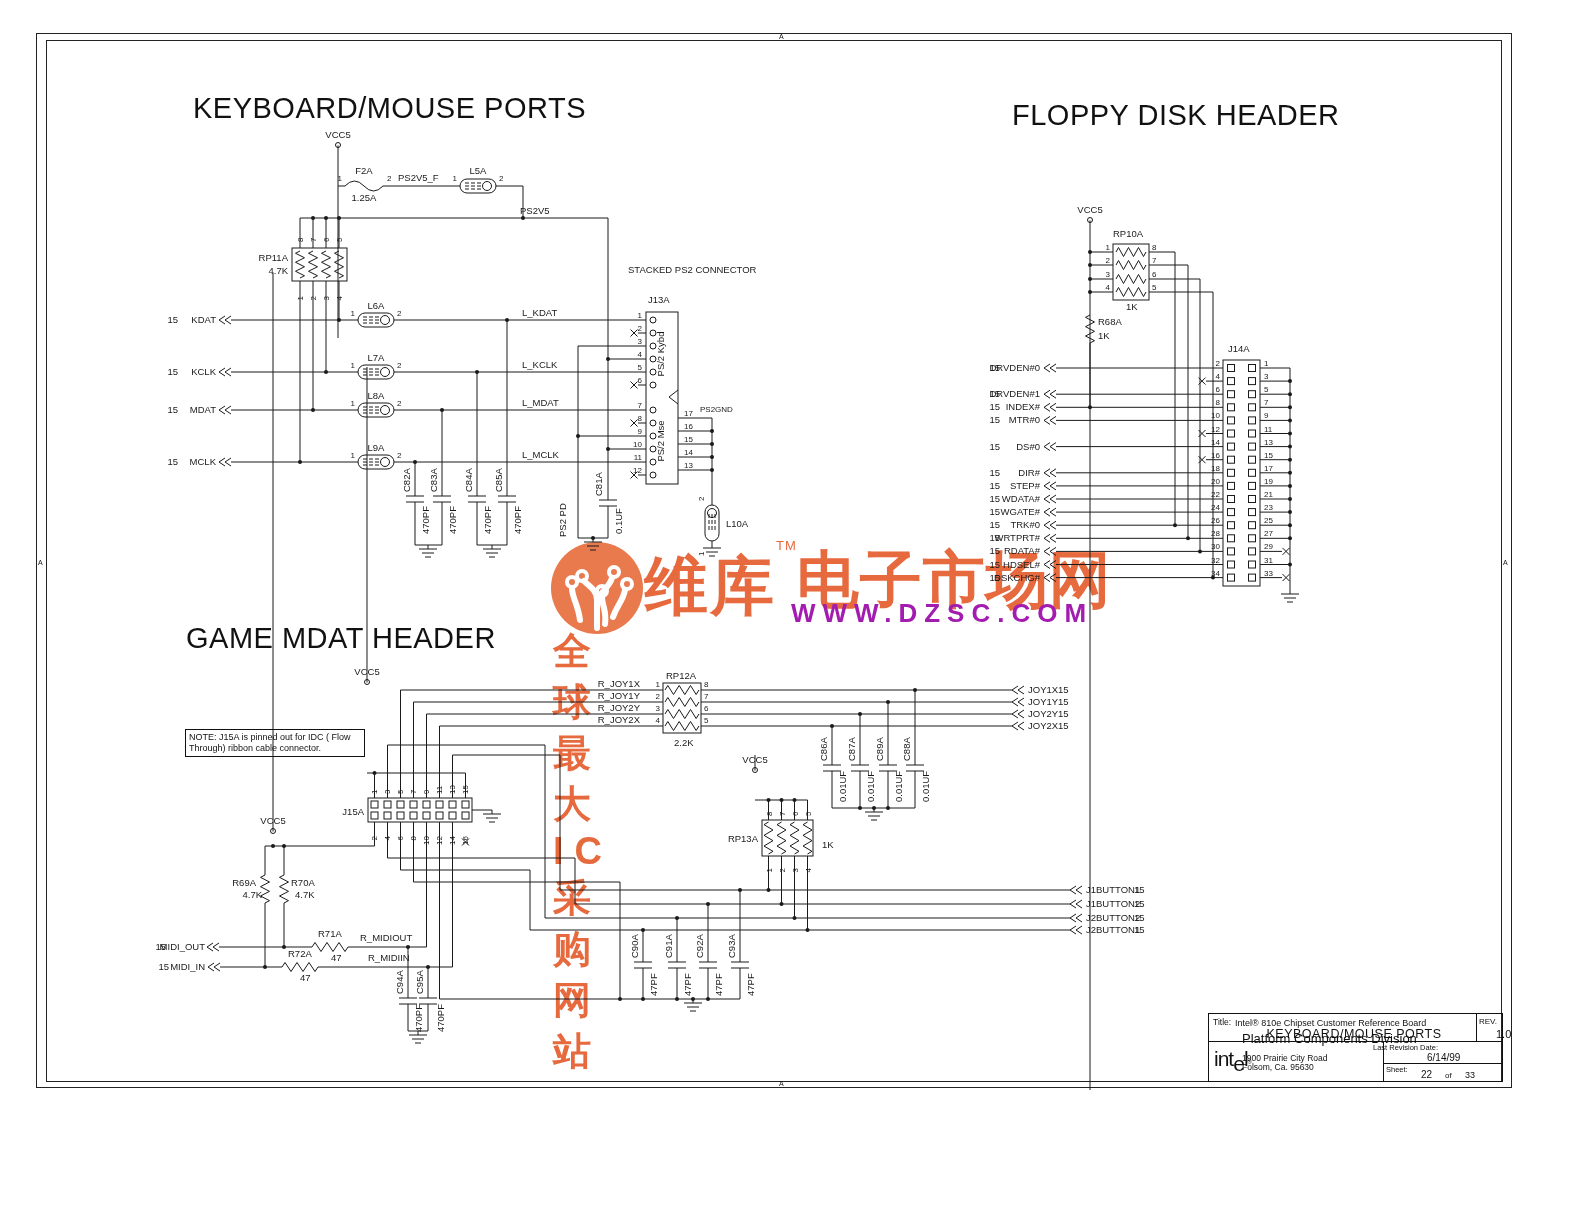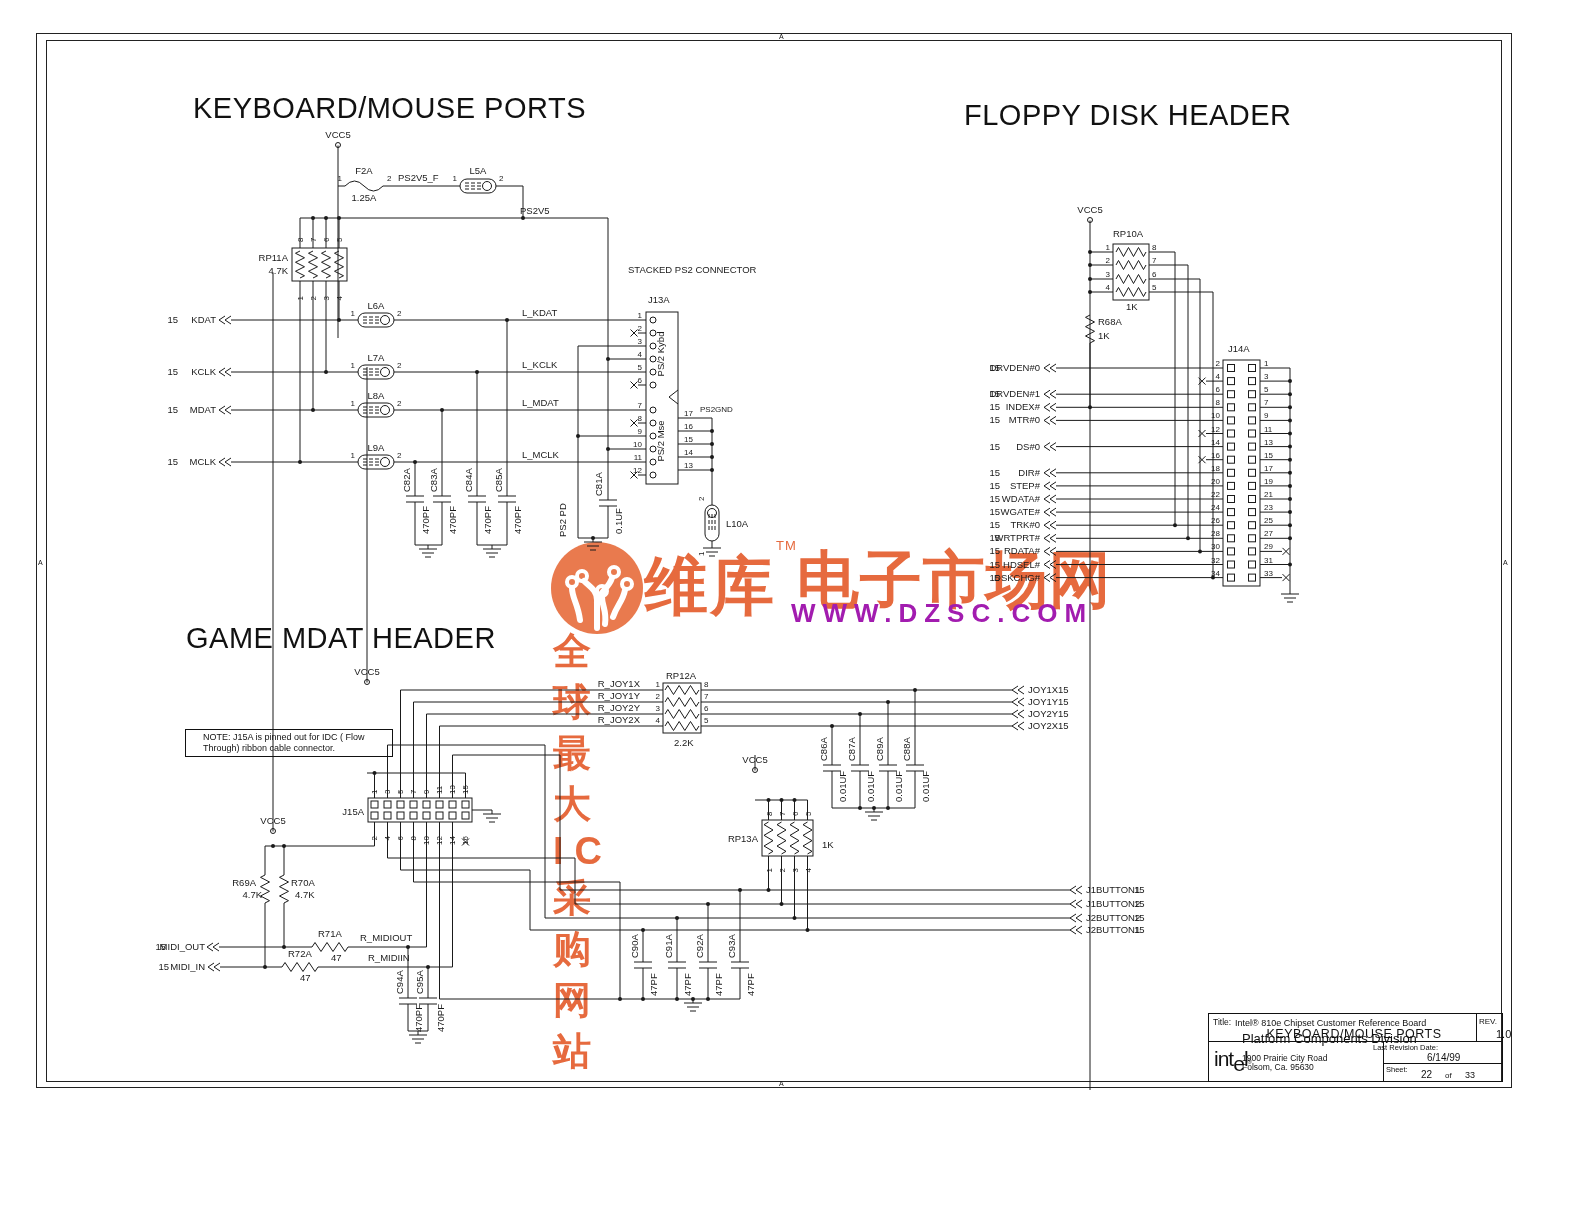--- a/index.html
+++ b/index.html
@@ -27,21 +27,21 @@
   .wf{fill:#fff;stroke:#1a1a1a;stroke-width:1}
   .dash{stroke-dasharray:4 2}
   .dot{fill:#1a1a1a;stroke:none}
   text{fill:#1a1a1a;font-family:"Liberation Sans",sans-serif}
   .t{font-size:9.5px}
   .pin{font-size:8px}
   
   .overlay{position:absolute;z-index:3;white-space:nowrap}
   .sec-title{font-size:29px;letter-spacing:0.5px;color:#111}
   #note-box{left:185px;top:729px;width:172px;border:1px solid #111;
-            font-size:9px;line-height:11px;padding:2px 17px;white-space:normal}
+            font-size:9px;line-height:11px;padding:2px 3px;white-space:normal}
   
   #title-block{left:1208px;top:1013px;width:293px;height:67px;border:1px solid #111;z-index:3;position:absolute}
   #title-block .tb{position:absolute;white-space:nowrap}
   .tbline{position:absolute;background:#111}
   #tb-title-label{left:4px;top:3px;font-size:8.5px}
   #tb-doc-title{left:26px;top:4px;font-size:9px}
   #tb-sheet-title{left:40px;top:13px;width:210px;text-align:center;font-size:12.5px;letter-spacing:0.5px}
   #tb-rev-label{left:270px;top:3px;font-size:8px}
   #tb-rev{left:287px;top:14px;font-size:11px}
   #tb-logo{left:5px;top:33px;font-size:21px;letter-spacing:-1px}
@@ -754,21 +754,21 @@
     <path d="M419 998h18M419 1004h18" class="w"></path>
     <polyline points="428,1004 428,1031" class="w"></polyline>
     <text x="423" y="994" class="t" transform="rotate(-90 423 994)">C95A</text>
     <text x="444" y="1032" class="t" transform="rotate(-90 444 1032)">470PF</text>
     <polyline points="408,1031 428,1031" class="w"></polyline>
     <polyline points="418,1031 418,1035" class="w"></polyline>
     <path d="M409 1035h18M412 1039h12M415 1043h6" class="w"></path>
   </svg>
 
 <div class="overlay sec-title" style="left:193px;top:92px">KEYBOARD/MOUSE PORTS</div>
-<div class="overlay sec-title" style="left:964px;top:99px">FLOPPY DISK HEADER</div>
+<div class="overlay sec-title" style="left:1012px;top:99px">FLOPPY DISK HEADER</div>
 <div class="overlay sec-title" style="left:186px;top:622px">GAME MDAT HEADER</div>
 <div id="note-box" class="overlay"><span>NOTE: J15A is pinned out for IDC ( Flow</span><br>
 <span>Through) ribbon cable connector.</span></div>
 
 <div id="title-block">
   <div class="tbline" style="left:267px;top:0;width:1px;height:27px"></div>
   <div class="tbline" style="left:0;top:27px;width:293px;height:1px"></div>
   <div class="tbline" style="left:174px;top:27px;width:1px;height:40px"></div>
   <div class="tbline" style="left:174px;top:49px;width:119px;height:1px"></div>
   <div class="tb" id="tb-title-label">Title:</div>

